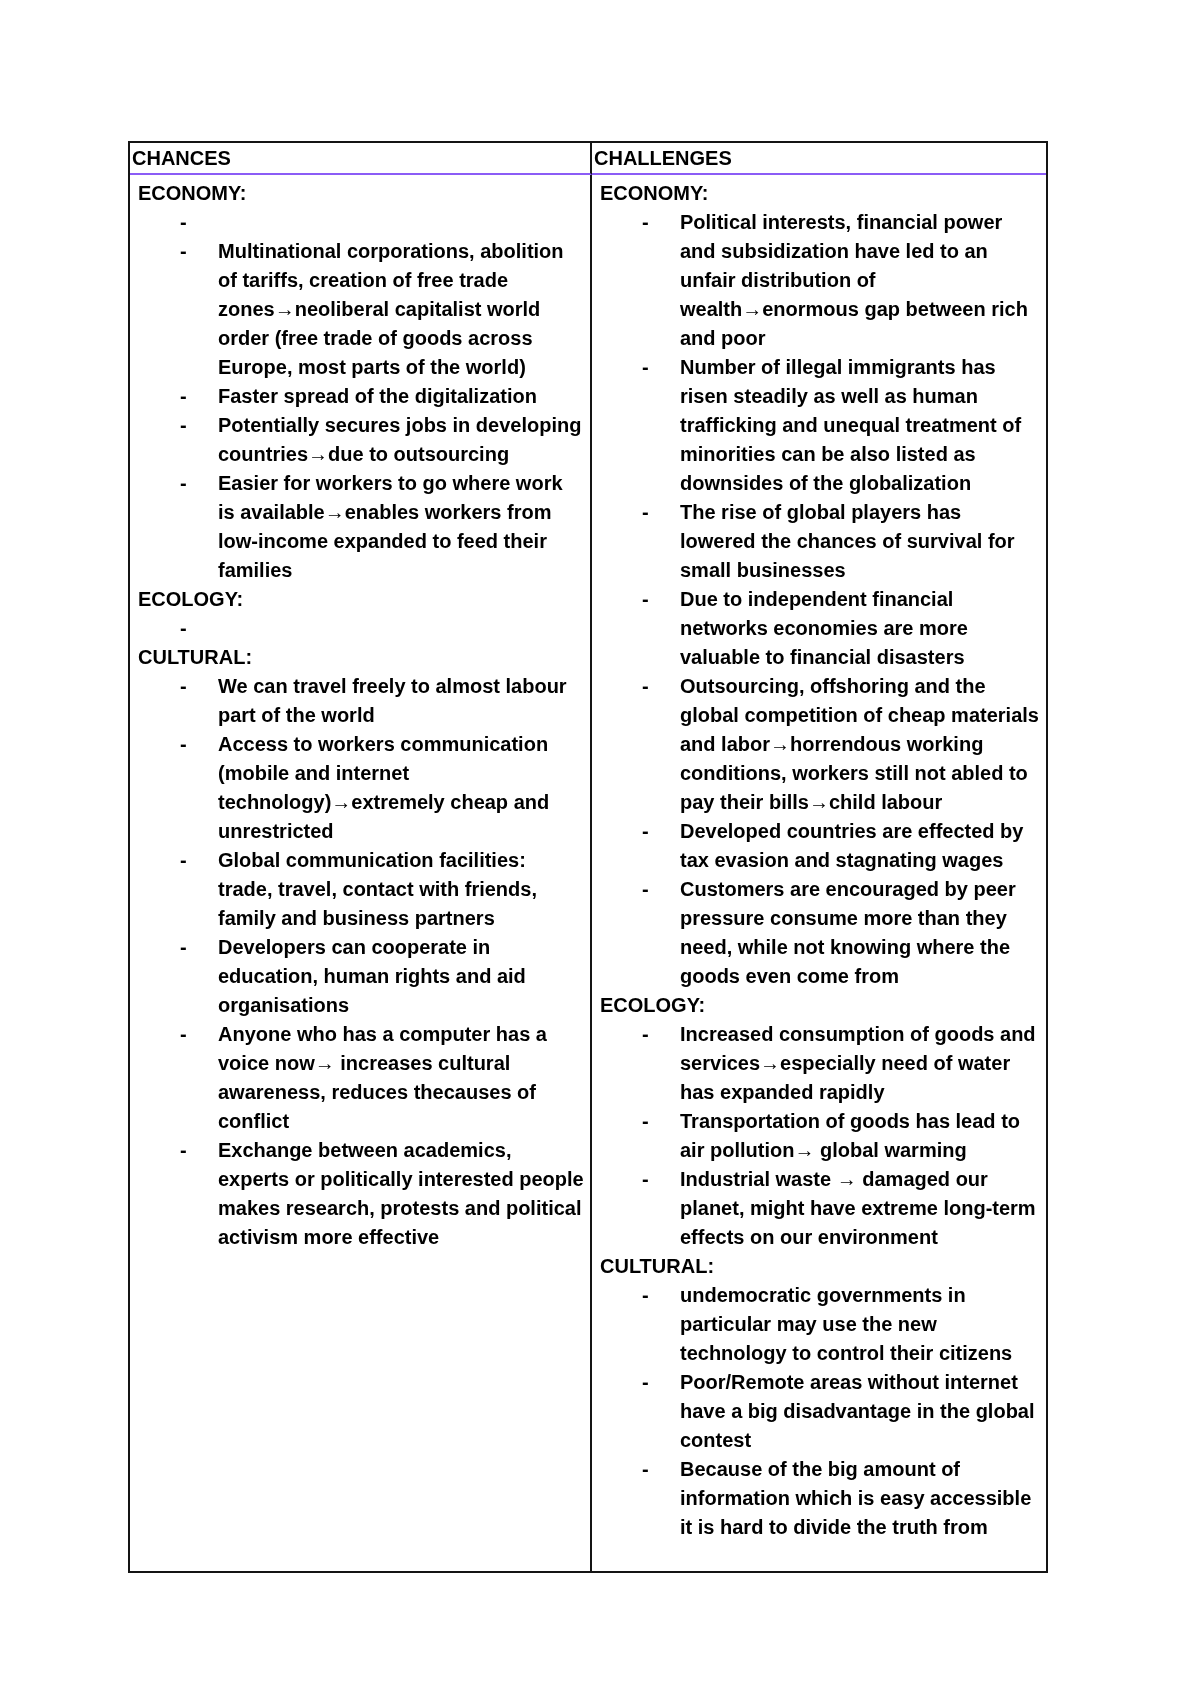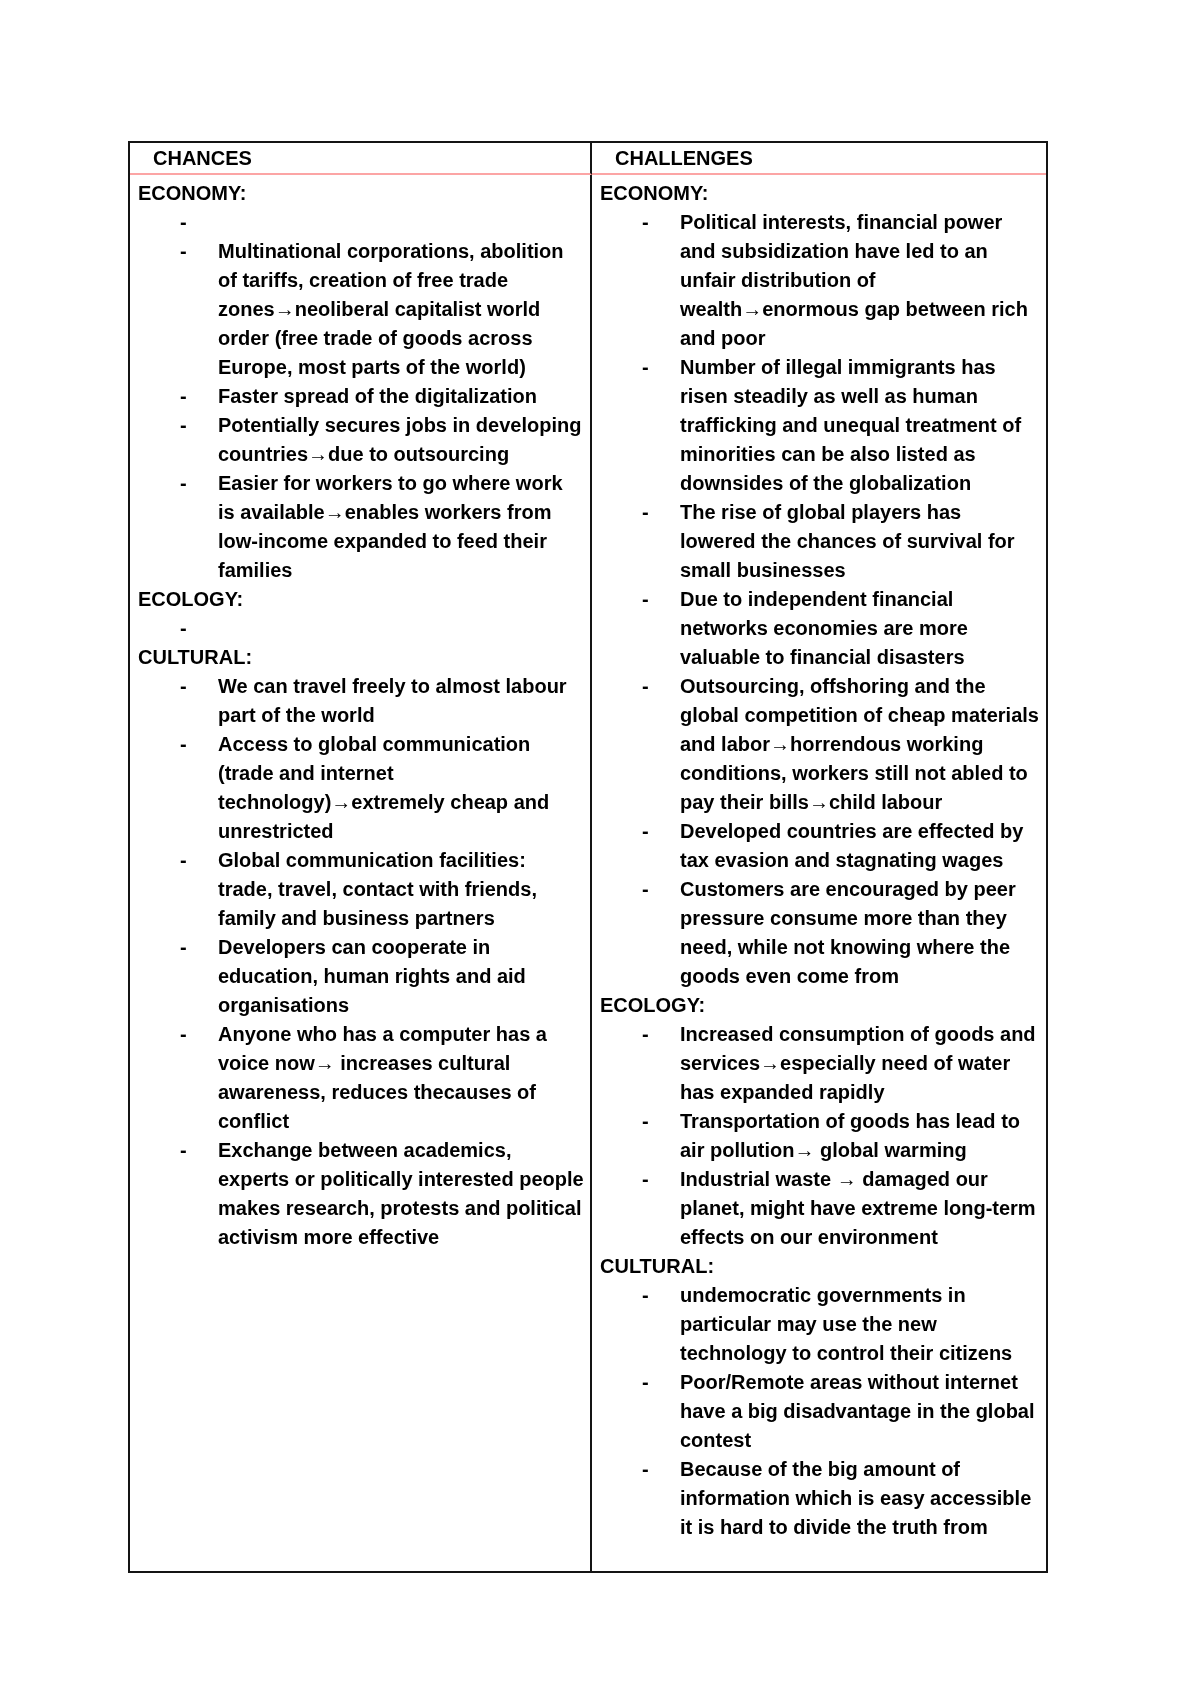--- a/index.html
+++ b/index.html
@@ -27,22 +27,22 @@
     top: 141px;
     width: 916px;
     border: 2px solid #141414;
     display: grid;
     grid-template-columns: 462px 1fr;
     background: #ffffff;
   }
   .header-cell {
     font-size: 20px;
     line-height: 29px;
-    padding: 1px 8px 0 23px;
-    border-bottom: 2px solid #fca5a5;
+    padding: 1px 8px 0 2px;
+    border-bottom: 2px solid #8b5cf6;
     white-space: nowrap;
     overflow: hidden;
   }
   .header-cell.first {
     border-right: 2px solid #141414;
   }
   .body-cell {
     font-size: 20px;
     line-height: 29px;
     min-height: 1384px;
@@ -78,21 +78,21 @@
         <div class="section-title">ECONOMY:</div>
         <div class="bullet"><span class="dash">-</span></div>
         <div class="bullet"><span class="dash">-</span><span class="bullet-text">Multinational corporations, abolition of tariffs, creation of free trade zones→neoliberal capitalist world order (free trade of goods across Europe, most parts of the world)</span></div>
         <div class="bullet"><span class="dash">-</span><span class="bullet-text">Faster spread of the digitalization</span></div>
         <div class="bullet"><span class="dash">-</span><span class="bullet-text">Potentially secures jobs in developing countries→due to outsourcing</span></div>
         <div class="bullet"><span class="dash">-</span><span class="bullet-text">Easier for workers to go where work is available→enables workers from low-income expanded to feed their families</span></div>
         <div class="section-title">ECOLOGY:</div>
         <div class="bullet"><span class="dash">-</span><span class="bullet-text"></span></div>
         <div class="section-title">CULTURAL:</div>
         <div class="bullet"><span class="dash">-</span><span class="bullet-text">We can travel freely to almost labour part of the world</span></div>
-        <div class="bullet"><span class="dash">-</span><span class="bullet-text">Access to global communication (trade and internet technology)→extremely cheap and unrestricted</span></div>
+        <div class="bullet"><span class="dash">-</span><span class="bullet-text">Access to workers communication (mobile and internet technology)→extremely cheap and unrestricted</span></div>
         <div class="bullet"><span class="dash">-</span><span class="bullet-text">Global communication facilities: trade, travel, contact with friends, family and business partners</span></div>
         <div class="bullet"><span class="dash">-</span><span class="bullet-text">Developers can cooperate in education, human rights and aid organisations</span></div>
         <div class="bullet"><span class="dash">-</span><span class="bullet-text">Anyone who has a computer has a voice now→ increases cultural awareness, reduces thecauses of conflict</span></div>
         <div class="bullet"><span class="dash">-</span><span class="bullet-text">Exchange between academics, experts or politically interested people makes research, protests and political activism more effective</span></div>
       </div>
     <div class="body-cell">
         <div class="section-title">ECONOMY:</div>
         <div class="bullet"><span class="dash">-</span><span class="bullet-text">Political interests, financial power and subsidization have led to an unfair distribution of wealth→enormous gap between rich and poor</span></div>
         <div class="bullet"><span class="dash">-</span><span class="bullet-text">Number of illegal immigrants has risen steadily as well as human trafficking and unequal treatment of minorities can be also listed as downsides of the globalization</span></div>
         <div class="bullet"><span class="dash">-</span><span class="bullet-text">The rise of global players has lowered the chances of survival for small businesses</span></div>

